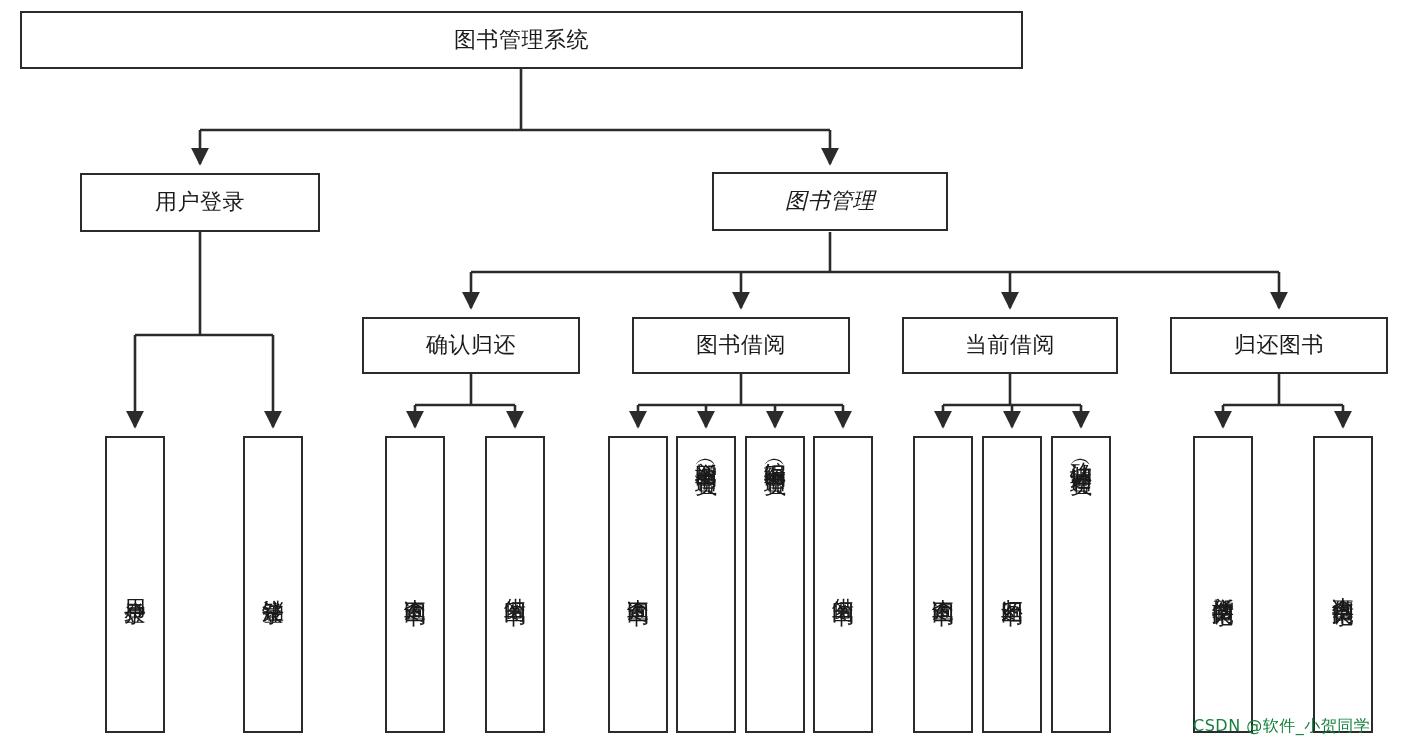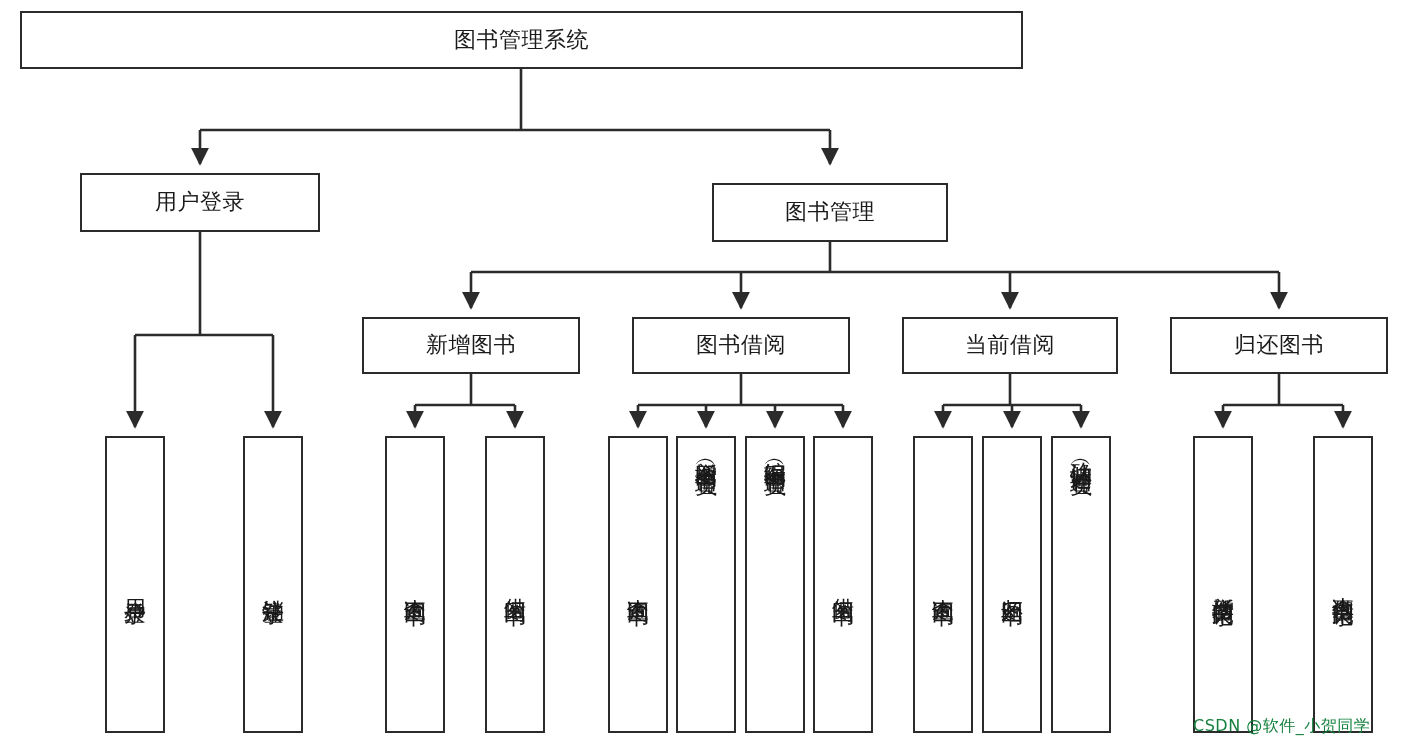--- a/index.html
+++ b/index.html
@@ -139,26 +139,26 @@
   </svg>
 
   <div class="node-box horizontal" style="left:20px; top:11px; width:1003px; height:58px;">
     <span class="node-label">图书管理系统</span>
   </div>
 
   <div class="node-box horizontal" style="left:80px; top:173px; width:240px; height:59px;">
     <span class="node-label">用户登录</span>
   </div>
 
-  <div class="node-box horizontal" style="left:712px; top:183px; width:236px; height:59px;">
+  <div class="node-box horizontal" style="left:712px; top:172px; width:236px; height:59px;font-style:italic;">
     <span class="node-label">图书管理</span>
   </div>
 
   <div class="node-box horizontal" style="left:362px; top:317px; width:218px; height:57px;">
-    <span class="node-label">新增图书</span>
+    <span class="node-label">确认归还</span>
   </div>
 
   <div class="node-box horizontal" style="left:902px; top:317px; width:216px; height:57px;">
     <span class="node-label">当前借阅</span>
   </div>
 
   <div class="node-box horizontal" style="left:632px; top:317px; width:218px; height:57px;">
     <span class="node-label">图书借阅</span>
   </div>
 

